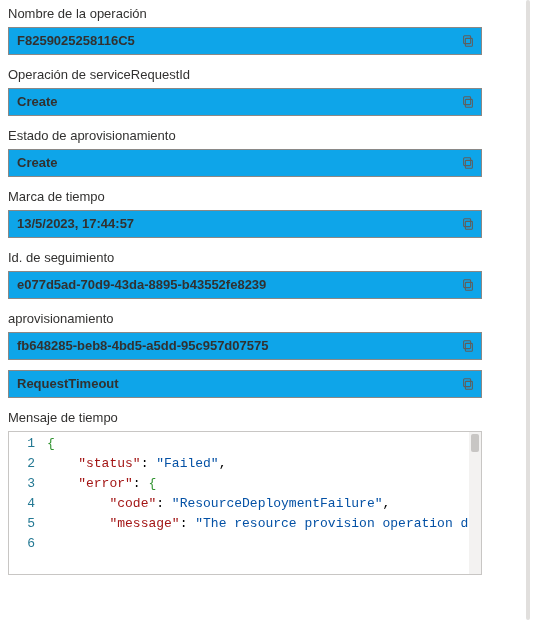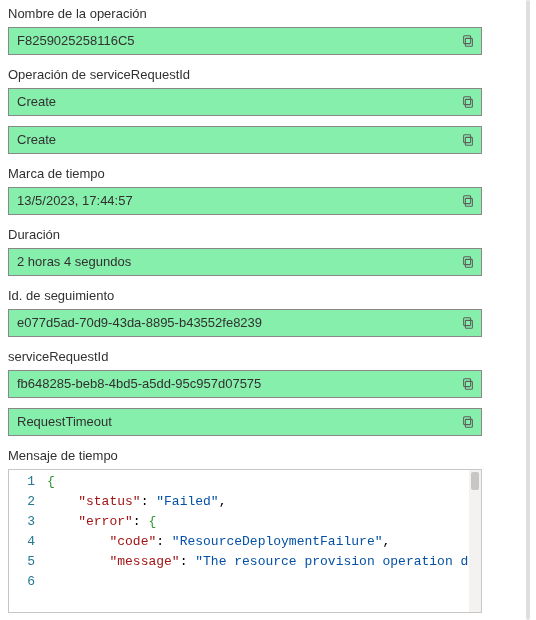--- a/index.html
+++ b/index.html
@@ -37,26 +37,27 @@
   .field-label {
     font-size: 13px;
     color: #323130;
     margin: 0 0 4px 0;
     padding: 2px 0;
   }
   .field-value {
     display: flex;
     align-items: center;
     justify-content: space-between;
-    background: #86efac;
+    background: #0ea5e9;
     border: 1px solid #8a8886;
     padding: 4px 6px 4px 8px;
     font-size: 13px;
     color: #323130;
     line-height: 18px;
+    font-weight: bold;
   }
   .field-value .txt {
     flex: 1;
     overflow: hidden;
     white-space: nowrap;
     text-overflow: ellipsis;
   }
   .copy-icon {
     width: 14px;
     height: 14px;
@@ -139,20 +140,21 @@
         <span class="copy-icon">
           <svg viewBox="0 0 16 16" width="14" height="14" fill="none" stroke="currentColor" stroke-width="1.2">
             <rect x="5" y="5" width="8" height="9" rx="1"></rect>
               <rect x="3" y="2" width="8" height="9" rx="1"></rect>
           </svg>
         </span>
       </div>
     </div>
 
     <div class="field-block">
+      <div class="field-label">Estado de aprovisionamiento</div>
       <div class="field-value">
         <span class="txt">Create</span>
         <span class="copy-icon">
           <svg viewBox="0 0 16 16" width="14" height="14" fill="none" stroke="currentColor" stroke-width="1.2">
             <rect x="5" y="5" width="8" height="9" rx="1"></rect>
               <rect x="3" y="2" width="8" height="9" rx="1"></rect>
           </svg>
         </span>
       </div>
     </div>
@@ -163,48 +165,36 @@
         <span class="txt">13/5/2023, 17:44:57</span>
         <span class="copy-icon">
           <svg viewBox="0 0 16 16" width="14" height="14" fill="none" stroke="currentColor" stroke-width="1.2">
             <rect x="5" y="5" width="8" height="9" rx="1"></rect>
               <rect x="3" y="2" width="8" height="9" rx="1"></rect>
           </svg>
         </span>
       </div>
     </div>
 
-    <div class="field-block">
-      <div class="field-label">Duración</div>
-      <div class="field-value">
-        <span class="txt">2 horas 4 segundos</span>
-        <span class="copy-icon">
-          <svg viewBox="0 0 16 16" width="14" height="14" fill="none" stroke="currentColor" stroke-width="1.2">
-            <rect x="5" y="5" width="8" height="9" rx="1"></rect>
-              <rect x="3" y="2" width="8" height="9" rx="1"></rect>
-          </svg>
-        </span>
-      </div>
-    </div>
 
     <div class="field-block">
       <div class="field-label">Id. de seguimiento</div>
       <div class="field-value">
         <span class="txt">e077d5ad-70d9-43da-8895-b43552fe8239</span>
         <span class="copy-icon">
           <svg viewBox="0 0 16 16" width="14" height="14" fill="none" stroke="currentColor" stroke-width="1.2">
             <rect x="5" y="5" width="8" height="9" rx="1"></rect>
               <rect x="3" y="2" width="8" height="9" rx="1"></rect>
           </svg>
         </span>
       </div>
     </div>
 
     <div class="field-block">
-      <div class="field-label">serviceRequestId</div>
+      <div class="field-label">aprovisionamiento</div>
       <div class="field-value">
         <span class="txt">fb648285-beb8-4bd5-a5dd-95c957d07575</span>
         <span class="copy-icon">
           <svg viewBox="0 0 16 16" width="14" height="14" fill="none" stroke="currentColor" stroke-width="1.2">
             <rect x="5" y="5" width="8" height="9" rx="1"></rect>
               <rect x="3" y="2" width="8" height="9" rx="1"></rect>
           </svg>
         </span>
       </div>
     </div>

